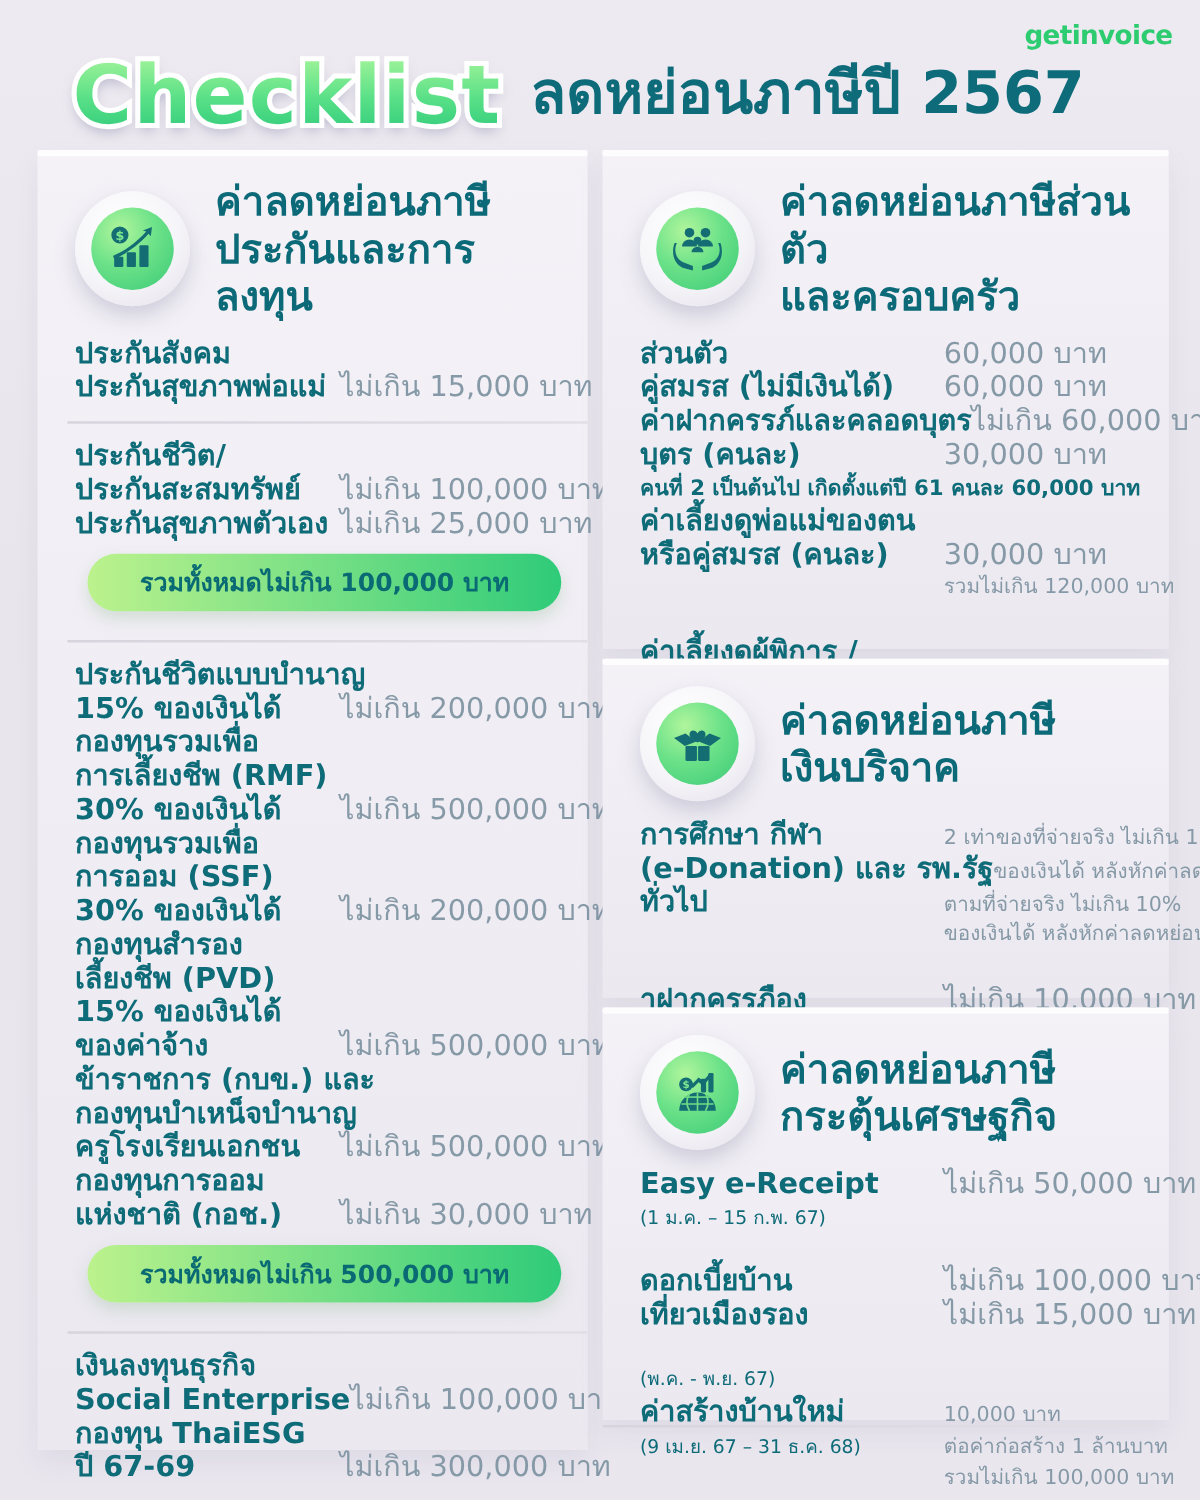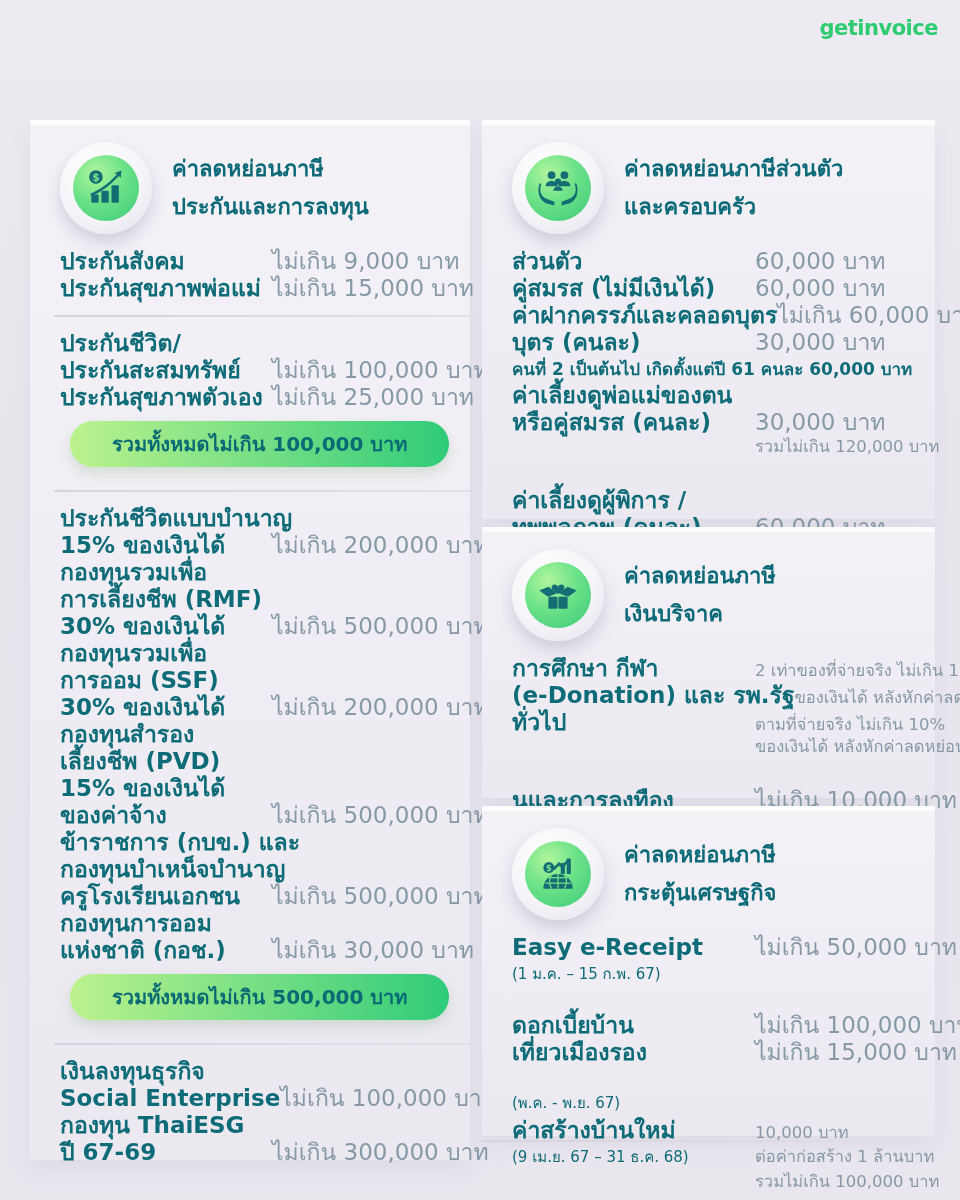--- a/index.html
+++ b/index.html
@@ -47,21 +47,21 @@
     background:radial-gradient(circle at 40% 32%,#ffffff 0%,#f5f4f8 55%,#e4e1ea 100%);
     box-shadow:0 8px 16px rgba(140,140,170,.35);
     display:flex; align-items:center; justify-content:center;
   }
   .icon-circle {
     width:66px; height:66px; border-radius:50%;
     background:radial-gradient(circle at 35% 28%,#b0f59c 0%,#6ce289 45%,#3bc976 100%);
     display:flex; align-items:center; justify-content:center;
   }
   .icon-circle svg { width:44px; height:44px; }
-  .sec-title { font-size:22px; line-height:38px; font-weight:800; color:#0c6a78; }
+  .sec-title { font-size:32px; line-height:38px; font-weight:800; color:#0c6a78; }
   
   .rows { }
   .row { display:flex; align-items:baseline; min-height:27px; line-height:27px; }
   .row.gap { margin-top:24px; }
   .row .l { flex:0 0 212px; font-size:23px; font-weight:700; color:#0e6b78; white-space:nowrap; }
   .wide .row .l { flex:0 0 243px; }
   .row .r { flex:1; font-size:23px; font-weight:400; color:#8699a7; white-space:nowrap; }
   .row .l.sm-l { font-size:15px; font-weight:400; }
   .row .r.sm-r { font-size:16.5px; line-height:21px; color:#8699a7; }
   .note-sm { font-size:17px; line-height:26px; font-weight:700; color:#0e6b78; white-space:nowrap; }
@@ -79,20 +79,27 @@
     background:linear-gradient(90deg,#d7d4dd,#e2dfe7); }
   .source { position:absolute; top:1204px; right:52px; font-size:21px; color:#7e95a1; }
 </style>
 </head>
 <body>
 
 <div class="page">
 
   <div class="logo">getinvoice</div>
 
+  <div class="hero">
+    <span class="hero-en">
+      <span class="stroke">Checklist</span>
+      <span class="fill">Checklist</span>
+    </span>
+    <span class="hero-th">ลดหย่อนภาษีปี 2567</span>
+  </div>
 
   <div class="card card-insurance">
     <div class="card-inner">
       <div class="sec-head">
         <div class="icon-badge">
           <div class="icon-circle">
             <svg viewBox="0 0 48 48">
               <g fill="#156d74">
                 <rect x="8" y="31" width="8" height="9" rx="1"></rect>
                 <rect x="19" y="27" width="8" height="13" rx="1"></rect>
@@ -106,21 +113,20 @@
         </div>
         <div class="sec-title">
           <div>ค่าลดหย่อนภาษี</div>
           <div>ประกันและการลงทุน</div>
         </div>
       </div>
 
       <div class="rows">
           <div class="row">
             <span class="l">ประกันสังคม</span>
-            <span class="r">ไม่เกิน 9,000 บาท</span>
           </div>
           <div class="row">
             <span class="l">ประกันสุขภาพพ่อแม่</span>
             <span class="r">ไม่เกิน 15,000 บาท</span>
           </div>
         </div>
       <div class="divider"></div>
       <div class="rows">
           <div class="row">
             <span class="l">ประกันชีวิต/</span>
@@ -332,21 +338,21 @@
           </div>
           <div class="row">
             <span class="l">ทั่วไป</span>
             <span class="r sm-r">ตามที่จ่ายจริง ไม่เกิน 10%</span>
           </div>
           <div class="row">
             <span class="l"></span>
             <span class="r sm-r">ของเงินได้ หลังหักค่าลดหย่อนอื่น</span>
           </div>
           <div class="row gap">
-            <span class="l">นและการลงทือง</span>
+            <span class="l">าฝากครรภือง</span>
             <span class="r">ไม่เกิน 10,000 บาท</span>
           </div>
         </div>
     </div>
   </div>
 
   <div class="card card-stimulus wide">
     <div class="card-inner">
       <div class="sec-head">
         <div class="icon-badge">

